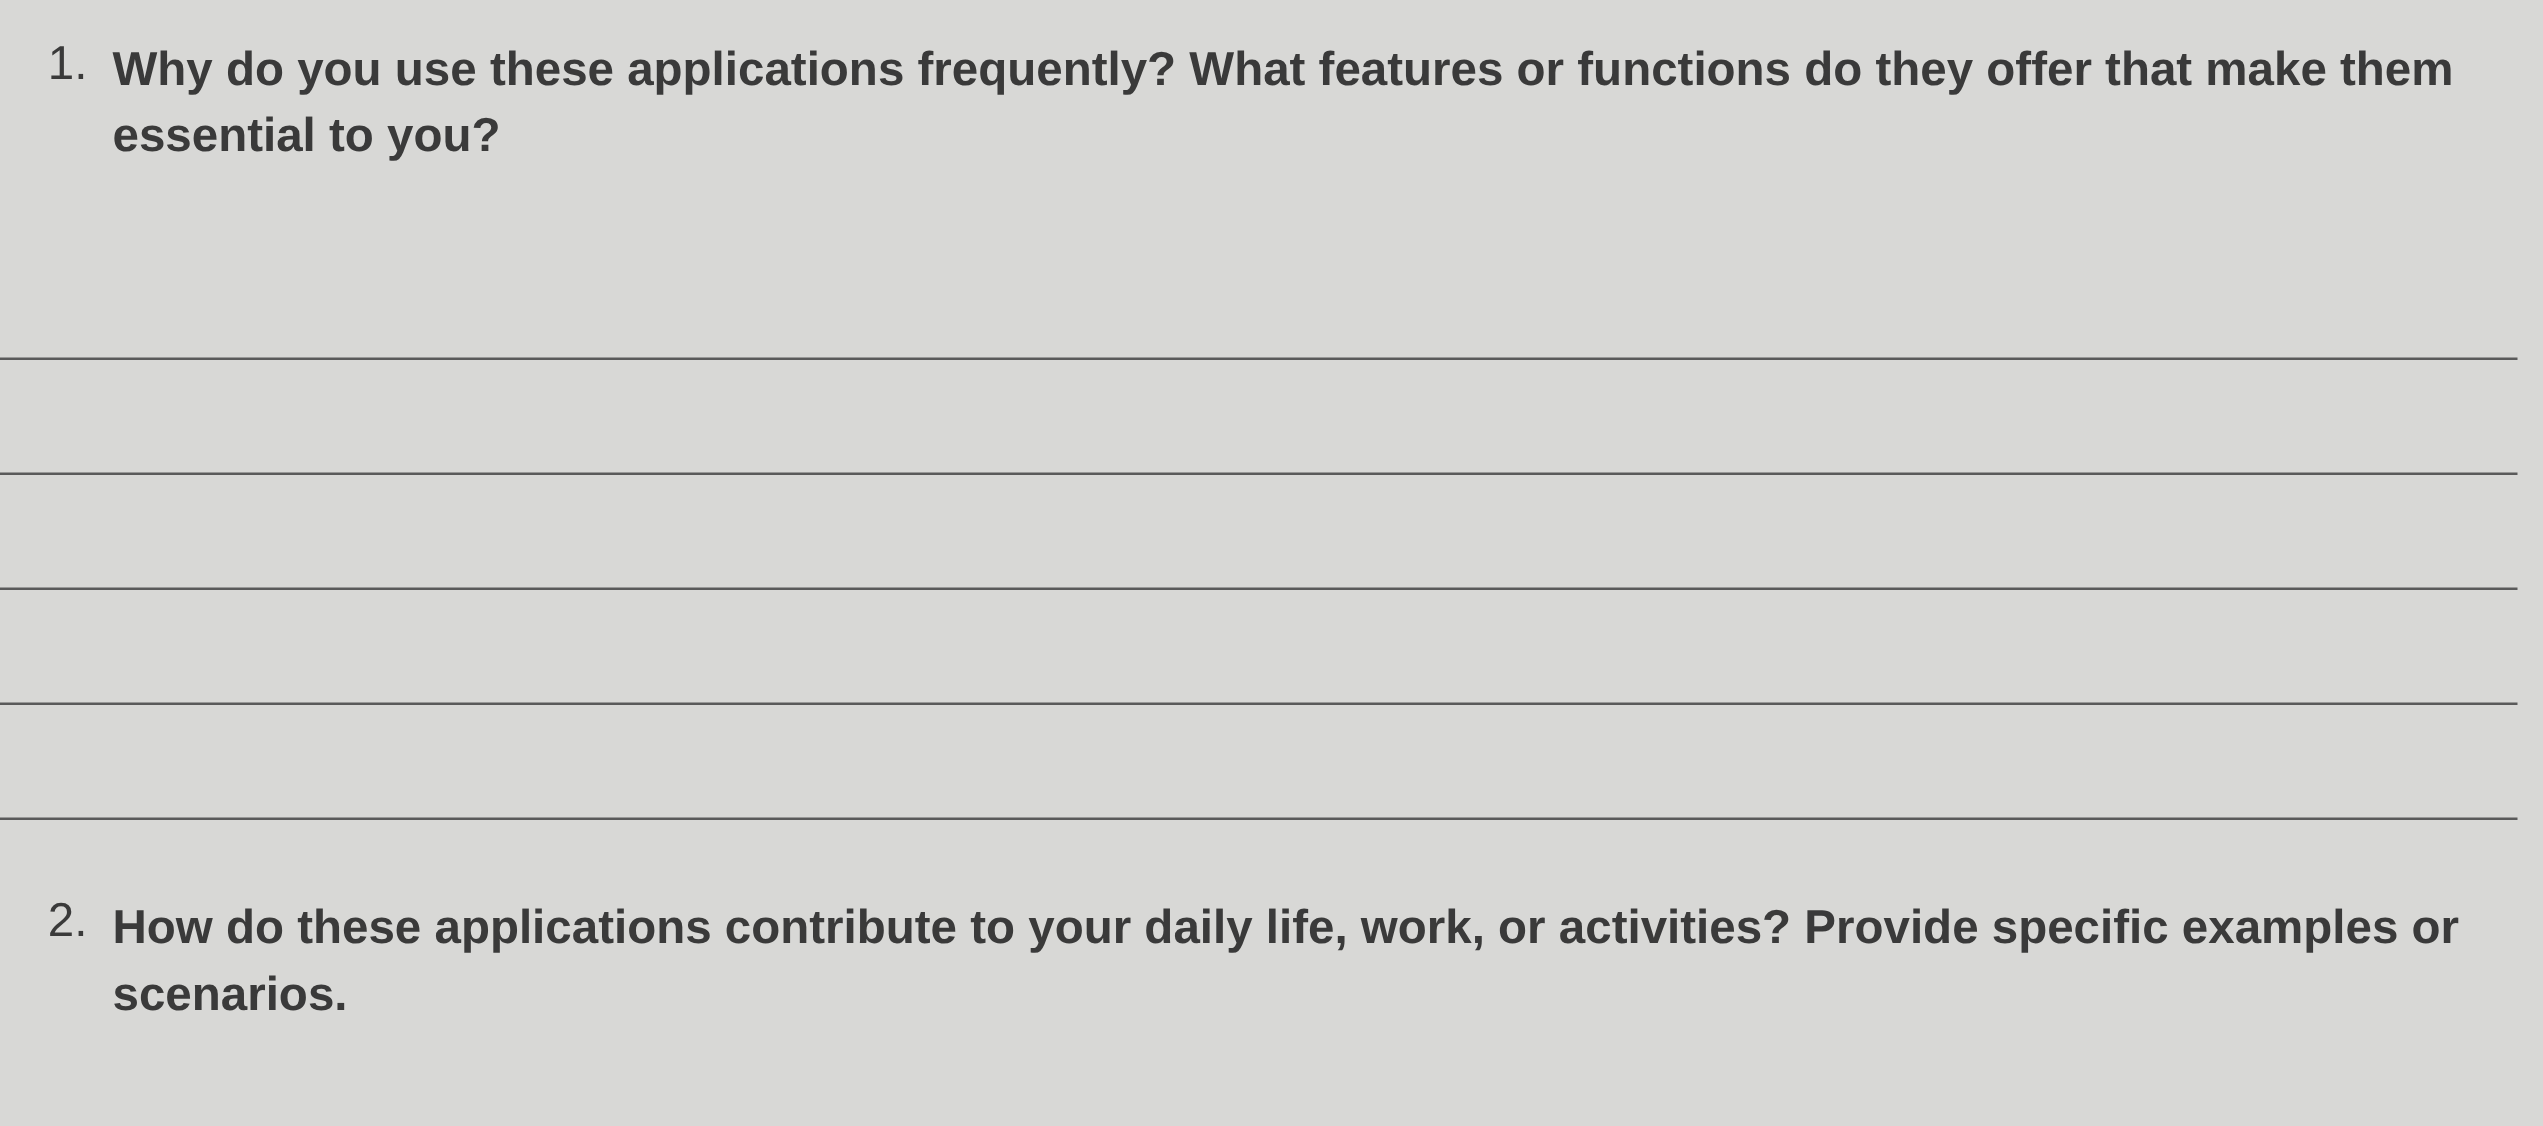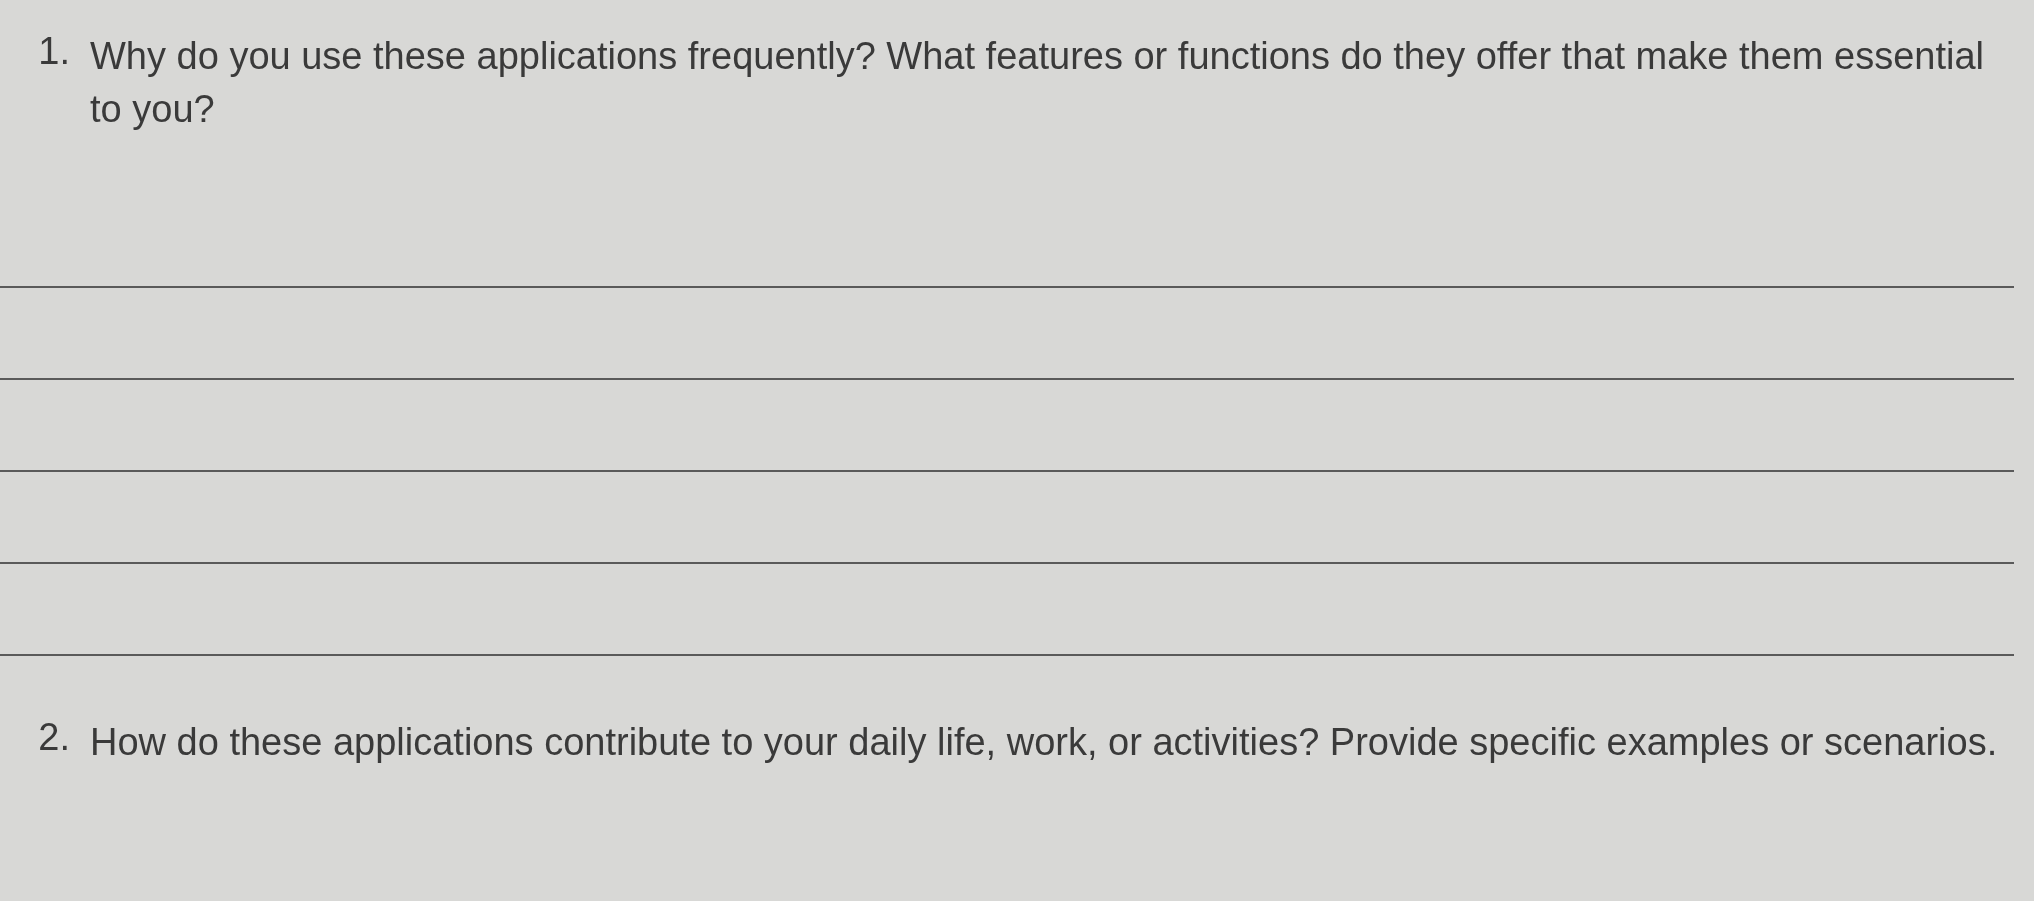--- a/index.html
+++ b/index.html
@@ -30,20 +30,21 @@
       color: #3a3a3a;
       min-width: 60px;
       text-align: right;
       padding-right: 20px;
     }
     .question-body {
       font-size: 38px;
       color: #3a3a3a;
       line-height: 1.4;
       flex: 1;
+      font-weight: bold;
     }
     .answer-lines {
       margin-top: 40px;
     }
     .answer-line {
       border-bottom: 2px solid #5a5a5a;
       height: 92px;
       margin: 0;
     }
     .question-2-block {

